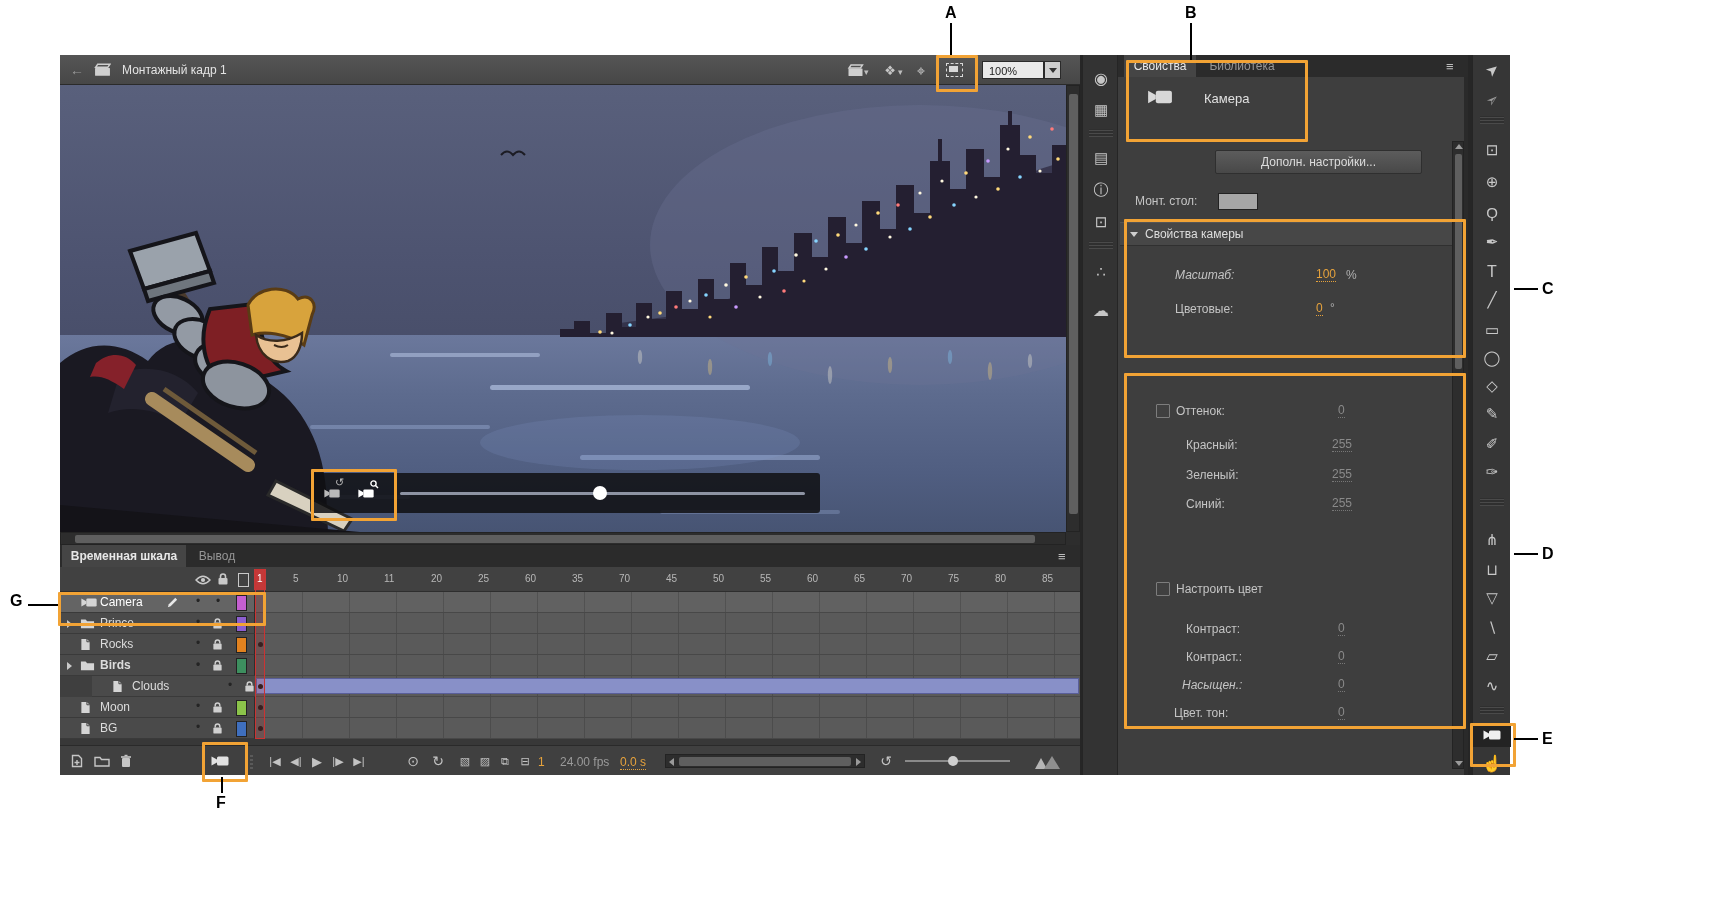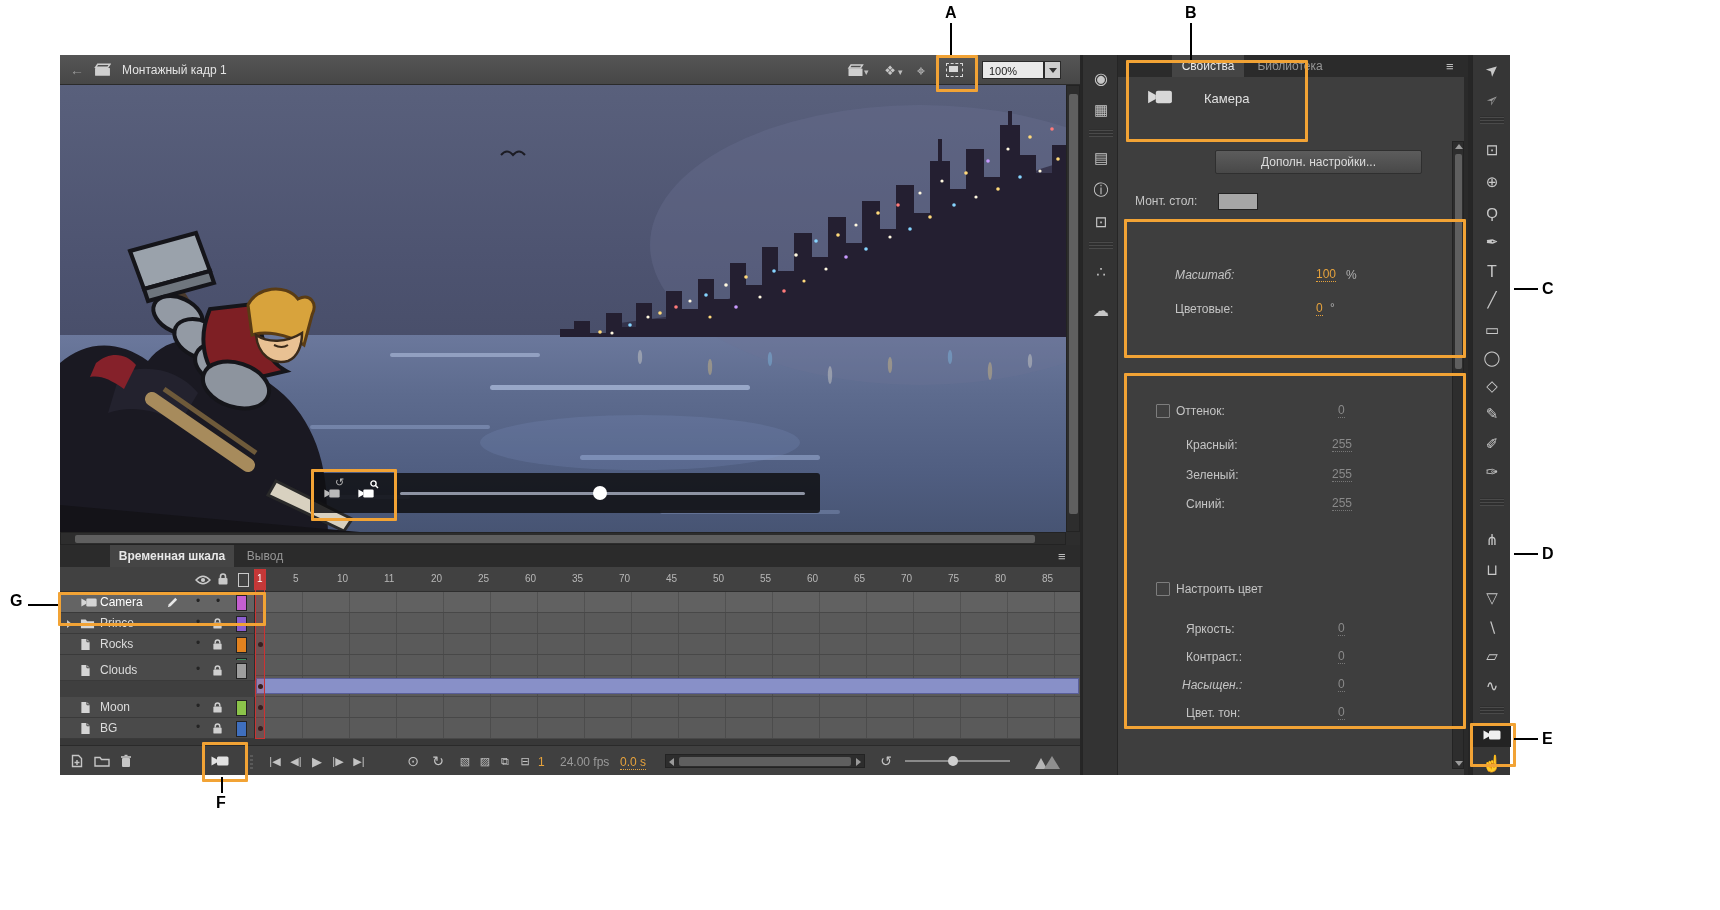--- a/index.html
+++ b/index.html
@@ -4,21 +4,21 @@
 <style>
   html,body{margin:0;padding:0;background:#fff;font-family:"Liberation Sans",sans-serif;}
   .screen{position:relative;width:1720px;height:910px;background:#fff;overflow:hidden;}
   .abs{position:absolute;}
   .panel{position:absolute;box-sizing:border-box;}
   svg{fill:currentColor;display:block;}
   
   .appbg{position:absolute;left:60px;top:55px;width:1450px;height:720px;background:#262626;}
   .hdr{background:linear-gradient(#555,#474747);border-bottom:1px solid #2a2a2a;color:#e3e3e3;font-size:12px;}
   .tabbar{background:#2b2b2b;color:#969696;font-size:12px;}
-  .tab{position:absolute;top:0;height:22px;line-height:22px;text-align:center;margin-left:48px;}
+  .tab{position:absolute;top:0;height:22px;line-height:22px;text-align:center;}
   .tab.active{background:#454545;color:#e8e8e8;}
   .menu-glyph{color:#bdbdbd;font-size:13px;}
   .icon-glyph{color:#c6c6c6;font-size:14px;line-height:1;display:flex;align-items:center;justify-content:center;}
   .grip{background:repeating-linear-gradient(0deg,#4a4a4a 0 1px,#2f2f2f 1px 3px);}
   .vgrip{background:repeating-linear-gradient(0deg,#5a5a5a 0 2px,transparent 2px 4px);width:3px;}
   
   .lbl{color:#c4c4c4;font-size:12px;position:absolute;white-space:nowrap;}
   .val{position:absolute;font-size:12px;color:#e6a23c;border-bottom:1px dotted #e6a23c;line-height:14px;}
   .val.dim{color:#8a8a8a;border-bottom:1px dotted #777;}
   .unit{position:absolute;font-size:12px;color:#b0b0b0;}
@@ -278,20 +278,21 @@
     <svg class="abs" style="left:28px;top:32px;color:#d8d8d8;" width="28" height="20">
         <use href="#ic-cam"></use>
       </svg>
     <span class="abs" style="left:86px;top:36px;color:#e0e0e0;font-size:13px;">Камера</span>
 
     <div class="btn" style="left:97px;top:95px;width:205px;height:22px;line-height:22px;">Дополн. настройки...</div>
 
     <span class="lbl" style="left:17px;top:139px;">Монт. стол:</span>
     <div class="abs" style="left:100px;top:138px;width:38px;height:15px;background:#a6a6a6;border:1px solid #222;"></div>
 
+    <div class="sect" style="top:167px;"><span class="tri-d"></span><span>Свойства камеры</span></div>
     <span class="lbl" style="left:57px;top:213px;font-style:italic;">Масштаб:</span>
     <span class="val" style="left:198px;top:212px;">100</span>
     <span class="unit" style="left:228px;top:213px;">%</span>
     <span class="lbl" style="left:57px;top:247px;">Цветовые:</span>
     <span class="val" style="left:198px;top:246px;">0</span>
     <span class="unit" style="left:212px;top:246px;">°</span>
 
 
     <div class="chk" style="left:38px;top:349px;"></div>
     <span class="lbl" style="left:58px;top:349px;">Оттенок:</span>
@@ -300,27 +301,27 @@
     <span class="lbl" style="left:68px;top:383px;">Красный:</span>
     <span class="val dim" style="left:214px;top:382px;">255</span>
     <span class="lbl" style="left:68px;top:413px;">Зеленый:</span>
     <span class="val dim" style="left:214px;top:412px;">255</span>
     <span class="lbl" style="left:68px;top:442px;">Синий:</span>
     <span class="val dim" style="left:214px;top:441px;">255</span>
 
     <div class="chk" style="left:38px;top:527px;"></div>
     <span class="lbl" style="left:58px;top:527px;">Настроить цвет</span>
 
-    <span class="lbl" style="left:68px;top:567px;">Яркость:</span>
+    <span class="lbl" style="left:68px;top:567px;">Контраст:</span>
     <span class="val dim" style="left:220px;top:566px;">0</span>
     <span class="lbl" style="left:68px;top:595px;">Контраст.:</span>
     <span class="val dim" style="left:220px;top:594px;">0</span>
     <span class="lbl" style="left:64px;top:623px;font-style:italic;">Насыщен.:</span>
     <span class="val dim" style="left:220px;top:622px;">0</span>
-    <span class="lbl" style="left:68px;top:651px;text-align:center;">Цвет. тон:</span>
+    <span class="lbl" style="left:56px;top:651px;text-align:center;">Цвет. тон:</span>
     <span class="val dim" style="left:220px;top:650px;">0</span>
 
     <div class="sb-track" style="left:334px;top:86px;width:12px;height:628px;">
       <div style="position:absolute;left:2px;top:2px;width:0;height:0;border-left:4px solid transparent;border-right:4px solid transparent;border-bottom:5px solid #9a9a9a;"></div>
       <div class="sb-thumb" style="left:2px;top:12px;width:7px;height:215px;"></div>
       <div style="position:absolute;left:2px;bottom:2px;width:0;height:0;border-left:4px solid transparent;border-right:4px solid transparent;border-top:5px solid #9a9a9a;"></div>
     </div>
   </div>
 
   <div class="panel" style="left:1472px;top:55px;width:38px;height:720px;background:#363636;border-left:1px solid #252525;">
@@ -472,21 +473,21 @@
       <svg class="li" width="15" height="12">
           <use href="#ic-folder"></use>
         </svg>
       <span class="lname">Birds</span>
       <span class="dotc" style="left:130px;">•</span>
       <svg class="abs" style="left:152px;top:4px;color:#d0d0d0;" width="11" height="13">
           <use href="#ic-lock"></use>
         </svg>
       <span class="sw" style="background: rgb(61, 143, 95);"></span>
     </div>
-    <div class="tl-name" style="top:115px;">
+    <div class="tl-name" style="top:131px;margin-left:32px;">
       <svg class="li" width="11" height="13">
           <use href="#ic-page"></use>
         </svg>
       <span class="lname">Clouds</span>
       <span class="dotc" style="left:130px;">•</span>
       <svg class="abs" style="left:152px;top:4px;color:#d0d0d0;" width="11" height="13">
           <use href="#ic-lock"></use>
         </svg>
       <span class="sw" style="background: rgb(158, 158, 158);"></span>
     </div>

